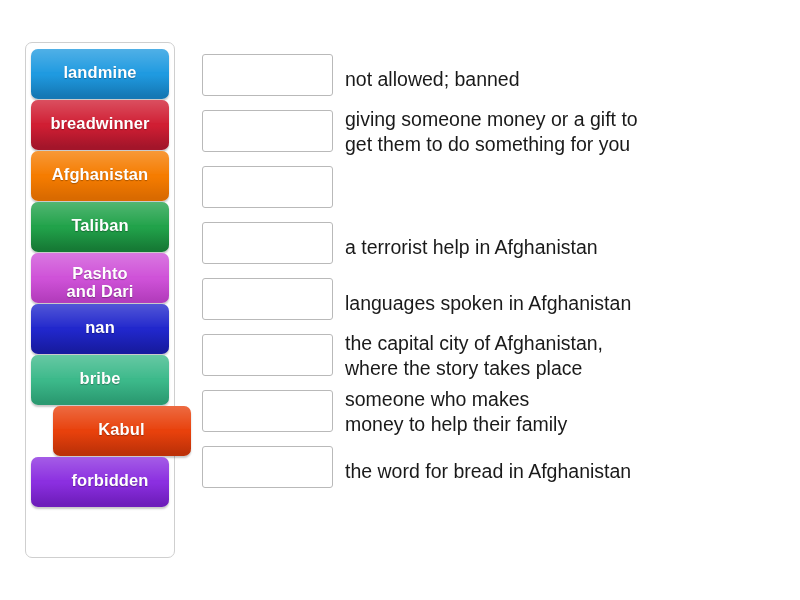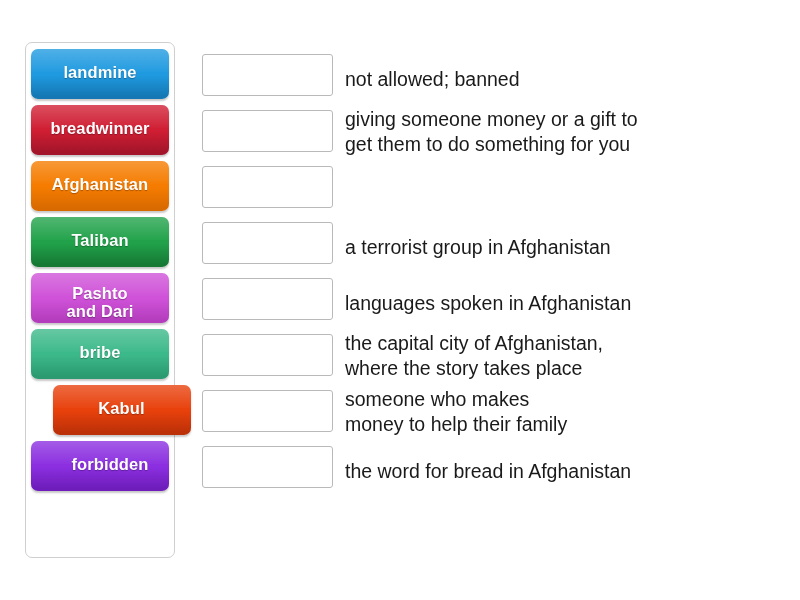--- a/index.html
+++ b/index.html
@@ -30,21 +30,21 @@
     height: 516px;
     border: 1px solid #cfcfcf;
     border-radius: 7px;
     background: #ffffff;
     padding: 6px 0 6px 0;
   }
 
   .tile-list {
     display: flex;
     flex-direction: column;
-    gap: 6px;
+    gap: 1px;
     align-items: center;
   }
 
   .tile {
     width: 138px;
     height: 50px;
     border-radius: 7px;
     display: flex;
     align-items: center;
     justify-content: center;
@@ -123,20 +123,23 @@
         <div class="tile" style="background: linear-gradient(rgb(245, 124, 0) 0%, rgb(245, 124, 0) 55%, rgb(217, 106, 0) 100%); border-bottom: 3px solid rgb(217, 106, 0);">
           <span class="tile-text" style="white-space: pre-line;">Afghanistan</span>
         </div>
         <div class="tile" style="background: linear-gradient(rgb(33, 162, 74) 0%, rgb(33, 162, 74) 55%, rgb(22, 122, 53) 100%); border-bottom: 3px solid rgb(22, 122, 53); justify-content: center;">
           <span class="tile-text" style="white-space: pre-line;">Taliban</span>
         </div>
         <div class="tile" style="background: linear-gradient(rgb(207, 82, 216) 0%, rgb(207, 82, 216) 55%, rgb(180, 61, 189) 100%); border-bottom: 3px solid rgb(180, 61, 189); align-items: flex-end;">
           <span class="tile-text" style="white-space: pre-line;">Pashto
 and Dari</span>
         </div>
+        <div class="tile" style="background: linear-gradient(rgb(33, 39, 204) 0%, rgb(33, 39, 204) 55%, rgb(23, 27, 160) 100%); border-bottom: 3px solid rgb(23, 27, 160);">
+          <span class="tile-text" style="white-space: pre-line;">nan</span>
+        </div>
         <div class="tile" style="background: linear-gradient(rgb(60, 185, 138) 0%, rgb(60, 185, 138) 55%, rgb(43, 154, 113) 100%); border-bottom: 3px solid rgb(43, 154, 113);">
           <span class="tile-text" style="white-space: pre-line;">bribe</span>
         </div>
         <div class="tile" style="background: linear-gradient(rgb(232, 65, 12) 0%, rgb(232, 65, 12) 55%, rgb(189, 49, 8) 100%); border-bottom: 3px solid rgb(189, 49, 8); margin-left: 43px;">
           <span class="tile-text" style="white-space: pre-line;">Kabul</span>
         </div>
         <div class="tile" style="background: linear-gradient(rgb(139, 47, 224) 0%, rgb(139, 47, 224) 55%, rgb(110, 29, 187) 100%); border-bottom: 3px solid rgb(110, 29, 187);">
           <span class="tile-text" style="white-space: pre-line; margin-left: 20px;">forbidden</span>
         </div>
       </div>
@@ -150,21 +153,21 @@
       <div class="row">
         <div class="dropbox"></div>
         <div class="definition">giving someone money or a gift to
 get them to do something for you</div>
       </div>
       <div class="row">
         <div class="dropbox"></div>
       </div>
       <div class="row">
         <div class="dropbox"></div>
-        <div class="definition def-1line">a terrorist group in Afghanistan</div>
+        <div class="definition def-1line">a terrorist help in Afghanistan</div>
       </div>
       <div class="row">
         <div class="dropbox"></div>
         <div class="definition def-1line">languages spoken in Afghanistan</div>
       </div>
       <div class="row">
         <div class="dropbox"></div>
         <div class="definition">the capital city of Afghanistan,
 where the story takes place</div>
       </div>

